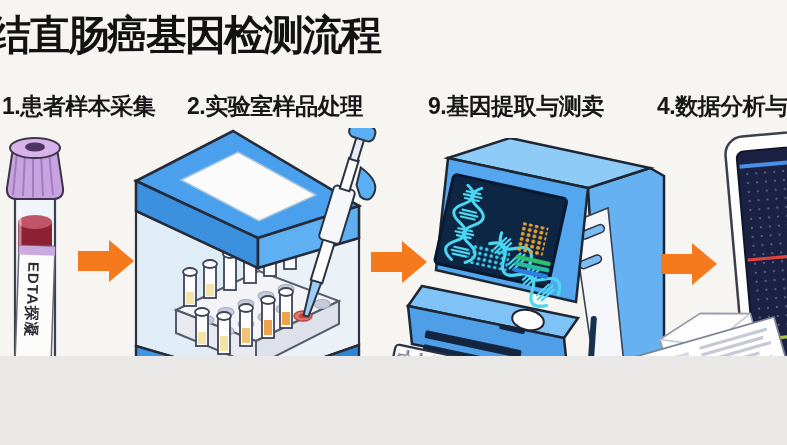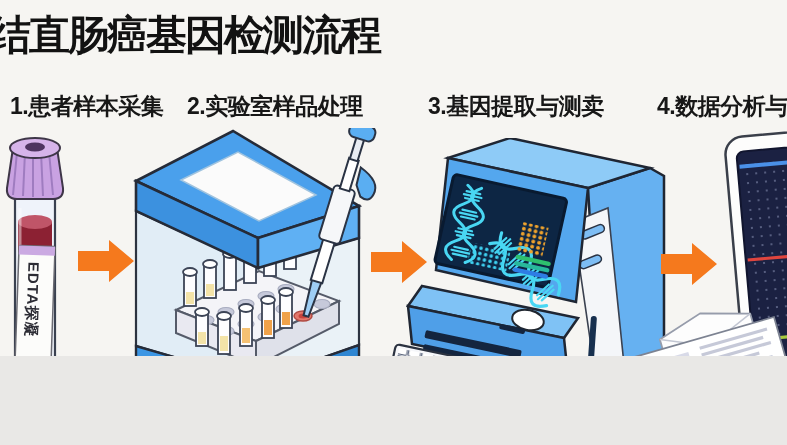--- a/index.html
+++ b/index.html
@@ -10,21 +10,21 @@
   }
   .title{
     position:absolute;left:-10px;top:8px;margin:0;
     font-size:41px;font-weight:900;letter-spacing:-2px;color:#121212;
     white-space:nowrap;
   }
   .step-label{
     position:absolute;top:91px;font-size:23px;font-weight:800;color:#171717;
     white-space:nowrap;letter-spacing:-0.5px;
   }
-  .step-label.s1{left:2px;margin-left:8px;}
+  .step-label.s1{left:2px;}
   .step-label.s2{left:187px;text-align:center;}
   .step-label.s3{left:428px;}
   .step-label.s4{left:657px;}
   .fig{position:absolute;}
   .fig-tube{left:3px;top:134px;width:64px;height:295px;}
   .fig-box{left:126px;top:128px;width:266px;height:317px;}
   .fig-seq{left:392px;top:138px;width:280px;height:307px;z-index:2;}
   .fig-mon{left:618px;top:130px;width:169px;height:315px;z-index:3;}
   .arrow{position:absolute;width:56px;height:42px;z-index:10;}
   .arrow.a1{left:78px;top:240px;}
@@ -34,21 +34,21 @@
 </style>
 </head>
 <body>
 
 <div class="stage">
 
   <h1 class="title">结直肠癌基因检测流程</h1>
 
   <div class="step-label s1">1.患者样本采集</div>
   <div class="step-label s2">2.实验室样品处理</div>
-  <div class="step-label s3">3.基因提取与测卖</div>
+  <div class="step-label s3">9.基因提取与测卖</div>
   <div class="step-label s4">4.数据分析与报</div>
 
   <div class="fig fig-tube">
     <svg width="64" height="295" viewBox="0 0 64 295">
 
       <path d="M12,62 L12,262 Q12,286 32,286 Q52,286 52,262 L52,62 Z" fill="#eef3fb" fill-opacity="0.9" stroke="#3a4150" stroke-width="2.2"></path>
 
       <g>
         <path d="M15,88 L15,258 Q15,281 32,281 Q49,281 49,258 L49,88 Z" fill="#8c2133"></path>
         <ellipse cx="32" cy="88" rx="17" ry="7" fill="#c05568"></ellipse>

